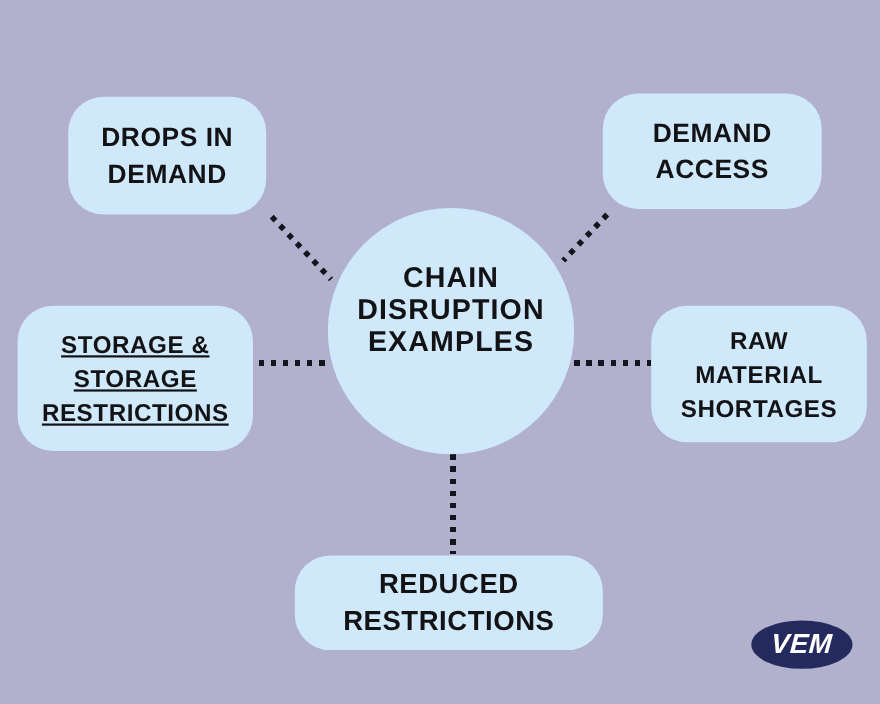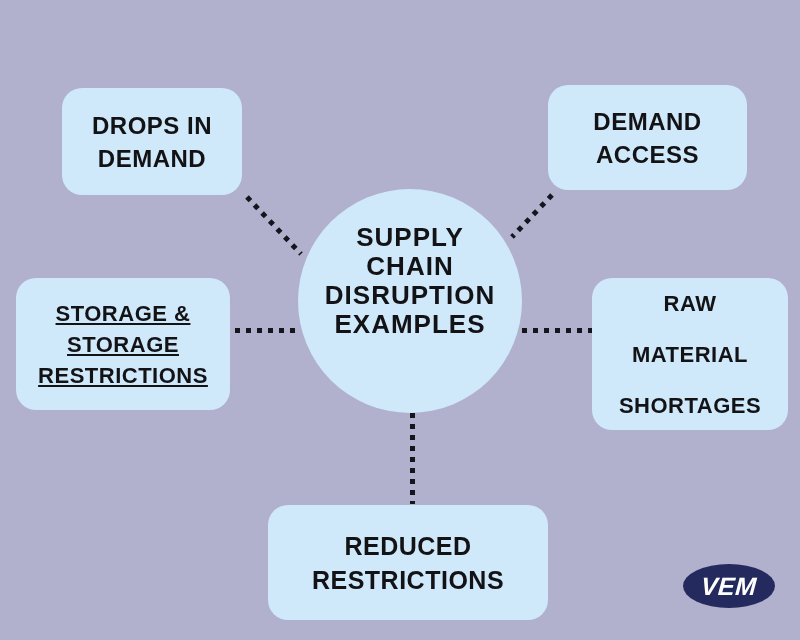--- a/index.html
+++ b/index.html
@@ -36,37 +36,37 @@
   }
   .center-node .line{
     font-size:26px;font-weight:700;letter-spacing:1px;
     line-height:31px;color:var(--text);
     margin-top:-2px;
   }
   .center-node .line-wrap{margin-top:-38px;}
   .node{
     position:absolute;
     background:var(--node-fill);
-    border-radius:20px;
+    border-radius:32px;
     display:flex;flex-direction:column;align-items:center;justify-content:center;
     text-align:center;
     color:var(--text);
   }
   .node .line{
     font-weight:700;letter-spacing:0.5px;color:var(--text);
   }
   .node-drops       {left:62px; top:88px;  width:180px;height:107px;}
   .node-drops .line {font-size:24px;line-height:33px;}
   .node-surges      {left:548px;top:85px;  width:199px;height:105px;}
   .node-surges .line{font-size:24px;line-height:33px;}
   .node-storage     {left:16px; top:278px; width:214px;height:132px;}
   .node-storage .line{font-size:22px;line-height:31px;text-decoration:underline;}
-  .node-raw         {left:592px;top:278px; width:196px;height:152px;gap:20px;}
+  .node-raw         {left:592px;top:278px; width:196px;height:124px;}
   .node-raw .line   {font-size:22px;line-height:31px;}
-  .node-reduced     {left:268px;top:505px; width:280px;height:115px;}
+  .node-reduced     {left:268px;top:505px; width:280px;height:86px;}
   .node-reduced .line{font-size:25px;line-height:34px;}
   .logo{
     position:absolute;
     left:683px;top:564px;width:92px;height:44px;
     background:var(--logo-bg);
     border-radius:50%;
     display:flex;align-items:center;justify-content:center;
   }
   .logo span{
     color:var(--logo-text);
@@ -83,21 +83,20 @@
   <svg class="connectors" viewBox="0 0 800 640" xmlns="http://www.w3.org/2000/svg">
     <line x1="247" y1="197" x2="301" y2="254" style="stroke:var(--connector);" stroke-width="5" stroke-dasharray="5 6"></line>
     <line x1="552" y1="195" x2="512" y2="237" style="stroke:var(--connector);" stroke-width="5" stroke-dasharray="5 6"></line>
     <line x1="224" y1="330" x2="298" y2="330" style="stroke:var(--connector);" stroke-width="5" stroke-dasharray="5 6" shape-rendering="crispEdges"></line>
     <line x1="522" y1="330" x2="592" y2="330" style="stroke:var(--connector);" stroke-width="5" stroke-dasharray="5 6" shape-rendering="crispEdges"></line>
     <line x1="412" y1="413" x2="412" y2="504" style="stroke:var(--connector);" stroke-width="5" stroke-dasharray="5 6" shape-rendering="crispEdges"></line>
   </svg>
 
   <div class="center-node">
     <div class="line-wrap">
-      <div class="line">SUPPLY</div>
       <div class="line">CHAIN</div>
       <div class="line">DISRUPTION</div>
       <div class="line">EXAMPLES</div>
     </div>
   </div>
 
   <div class="node node-drops">
     <div class="line">DROPS IN</div>
     <div class="line">DEMAND</div>
   </div>

